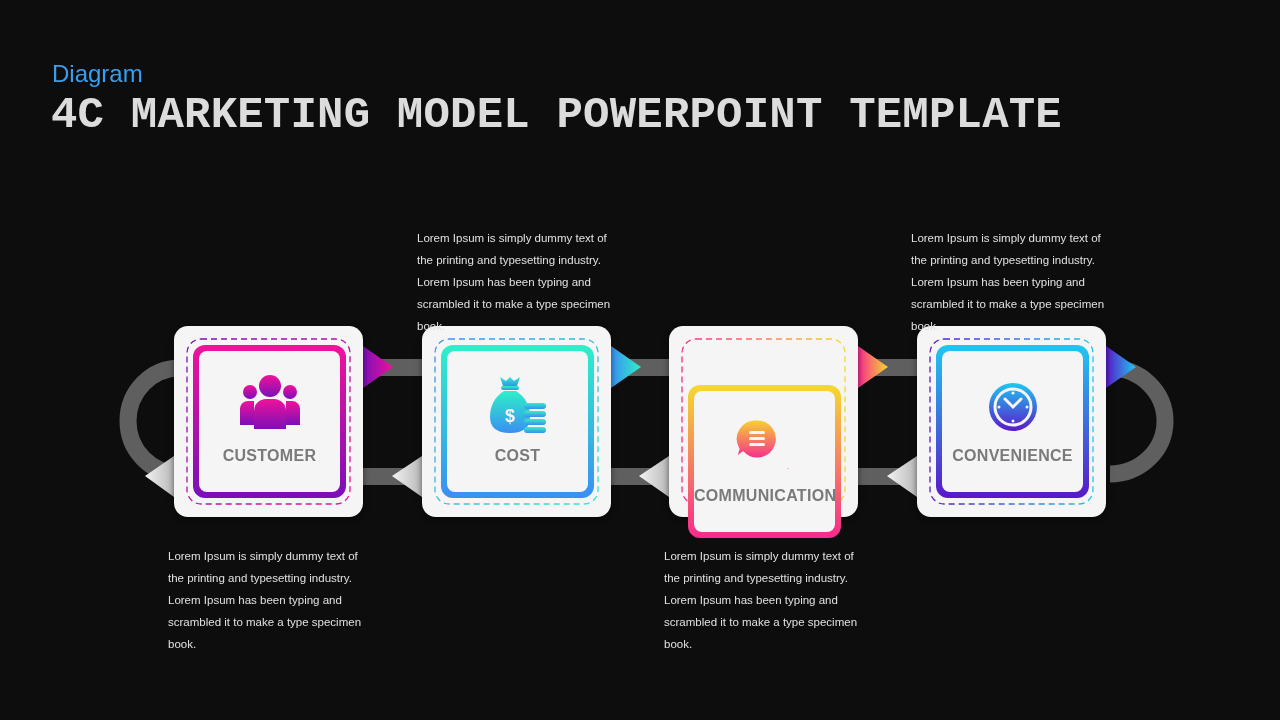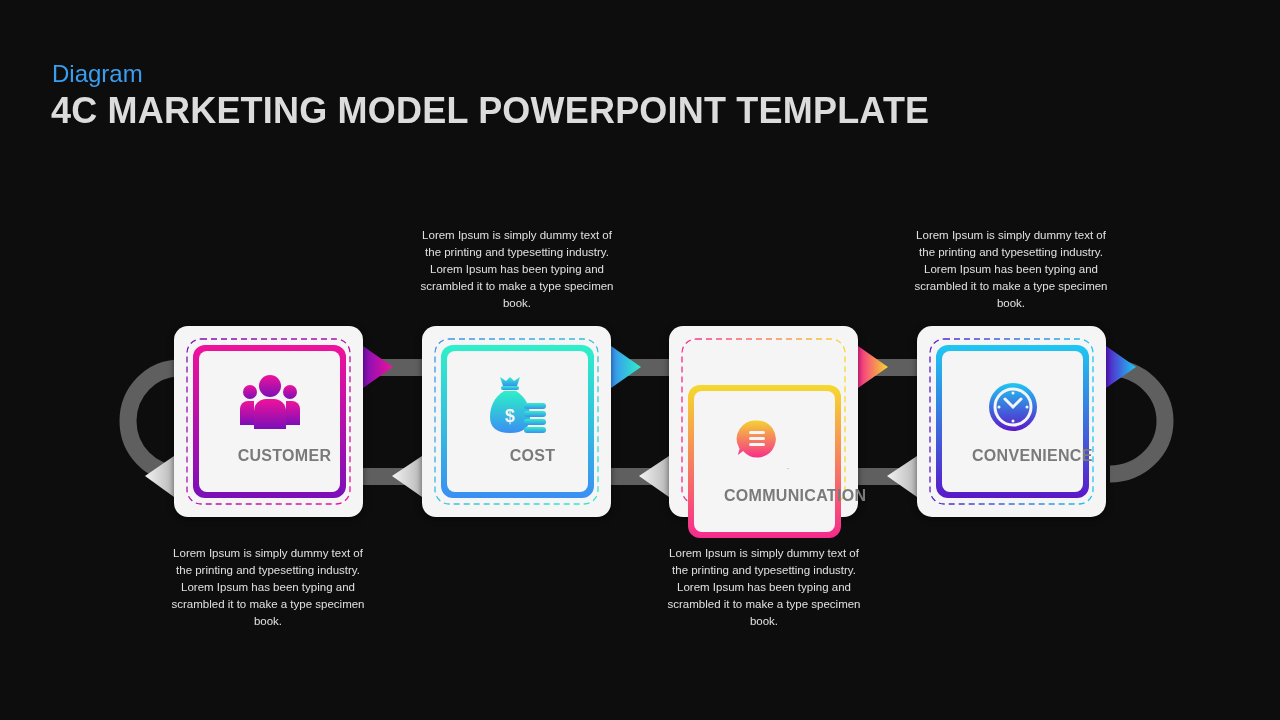--- a/index.html
+++ b/index.html
@@ -1,26 +1,26 @@
 <!DOCTYPE html>
 <html><head>
 <meta charset="utf-8">
 <style>
   html, body { margin:0; padding:0; }
   body { width:1280px; height:720px; background:#0d0d0d; position:relative; overflow:hidden; font-family:"Liberation Sans", sans-serif; }
   .subtitle { position:absolute; left:52px; top:60px; font-size:24px; color:#3a9ef0; }
-  .title { position:absolute; left:51px; top:90px; font-size:36px; font-weight:bold; color:#dcdcdc; letter-spacing:0.2px; white-space:nowrap; }
+  .title { position:absolute; left:51px; top:90px; font-size:44px; font-weight:bold; color:#dcdcdc; letter-spacing:0.2px; white-space:nowrap;font-family:Liberation Mono, monospace; }
   svg.flow { position:absolute; left:0; top:0; }
   .card { position:absolute; width:189px; height:191px; background:#f5f5f6; border-radius:14px; box-shadow:0 2px 6px rgba(0,0,0,0.5); }
   .card .dash { position:absolute; left:12px; top:12px; width:165px; height:167px; border-radius:14px; }
   .card .frame { position:absolute; left:19px; top:19px; width:153px; height:153px; border-radius:12px; padding:6px; box-sizing:border-box; }
   .card .frame-inner { width:100%; height:100%; background:#f5f5f6; border-radius:8px; position:relative; }
   .card .icon { position:absolute; left:50%; top:24px; transform:translateX(-50%); width:64px; height:64px; }
-  .card .label { position:absolute; left:0; right:0; top:96px; text-align:center; font-size:16px; font-weight:bold; color:#7a7a7a; letter-spacing:0.3px;padding-left:30px; }
-  .desc { position:absolute; width:200px; text-align:center; font-size:11.5px; line-height:17px; color:#e0e0e0; }
+  .card .label { position:absolute; left:0; right:0; top:96px; text-align:center; font-size:16px; font-weight:bold; color:#7a7a7a; letter-spacing:0.3px; }
+  .desc { position:absolute; width:200px; text-align:left; font-size:11.5px; line-height:22px; color:#e0e0e0; }
 </style>
 </head>
 <body>
 
 <div class="subtitle">Diagram</div>
 <div class="title">4C MARKETING MODEL POWERPOINT TEMPLATE</div>
 
 <svg class="flow" width="1280" height="720">
   <defs>
     <linearGradient id="g1" x1="0" y1="0" x2="1" y2="0">
@@ -161,21 +161,21 @@
         </g>
         <rect x="16" y="16" width="16" height="3" rx="1.5" fill="#f5f5f6"></rect>
         <rect x="16" y="22" width="16" height="3" rx="1.5" fill="#f5f5f6"></rect>
         <rect x="16" y="28" width="16" height="3" rx="1.5" fill="#f5f5f6"></rect>
       </svg>
       <div class="label">COMMUNICATION</div>
     </div>
   </div>
 </div>
 
-<div class="card" style="left:917px; top:326px;border-radius:15px;">
+<div class="card" style="left:917px; top:326px;">
   <svg class="dash" viewBox="0 0 165 167">
     <defs>
         <linearGradient id="d4" x1="0" y1="0" x2="1" y2="0">
           <stop offset="0" stop-color="#5a18c9"></stop>
           <stop offset="1" stop-color="#1ec8f2"></stop>
         </linearGradient>
       </defs>
     <rect x="1" y="1" width="163" height="165" rx="14" fill="none" stroke="url(#d4)" stroke-width="1.3" stroke-dasharray="6 4"></rect>
   </svg>
   <div class="frame" style="background:linear-gradient(#1ec8f2,#5a18c9);">

